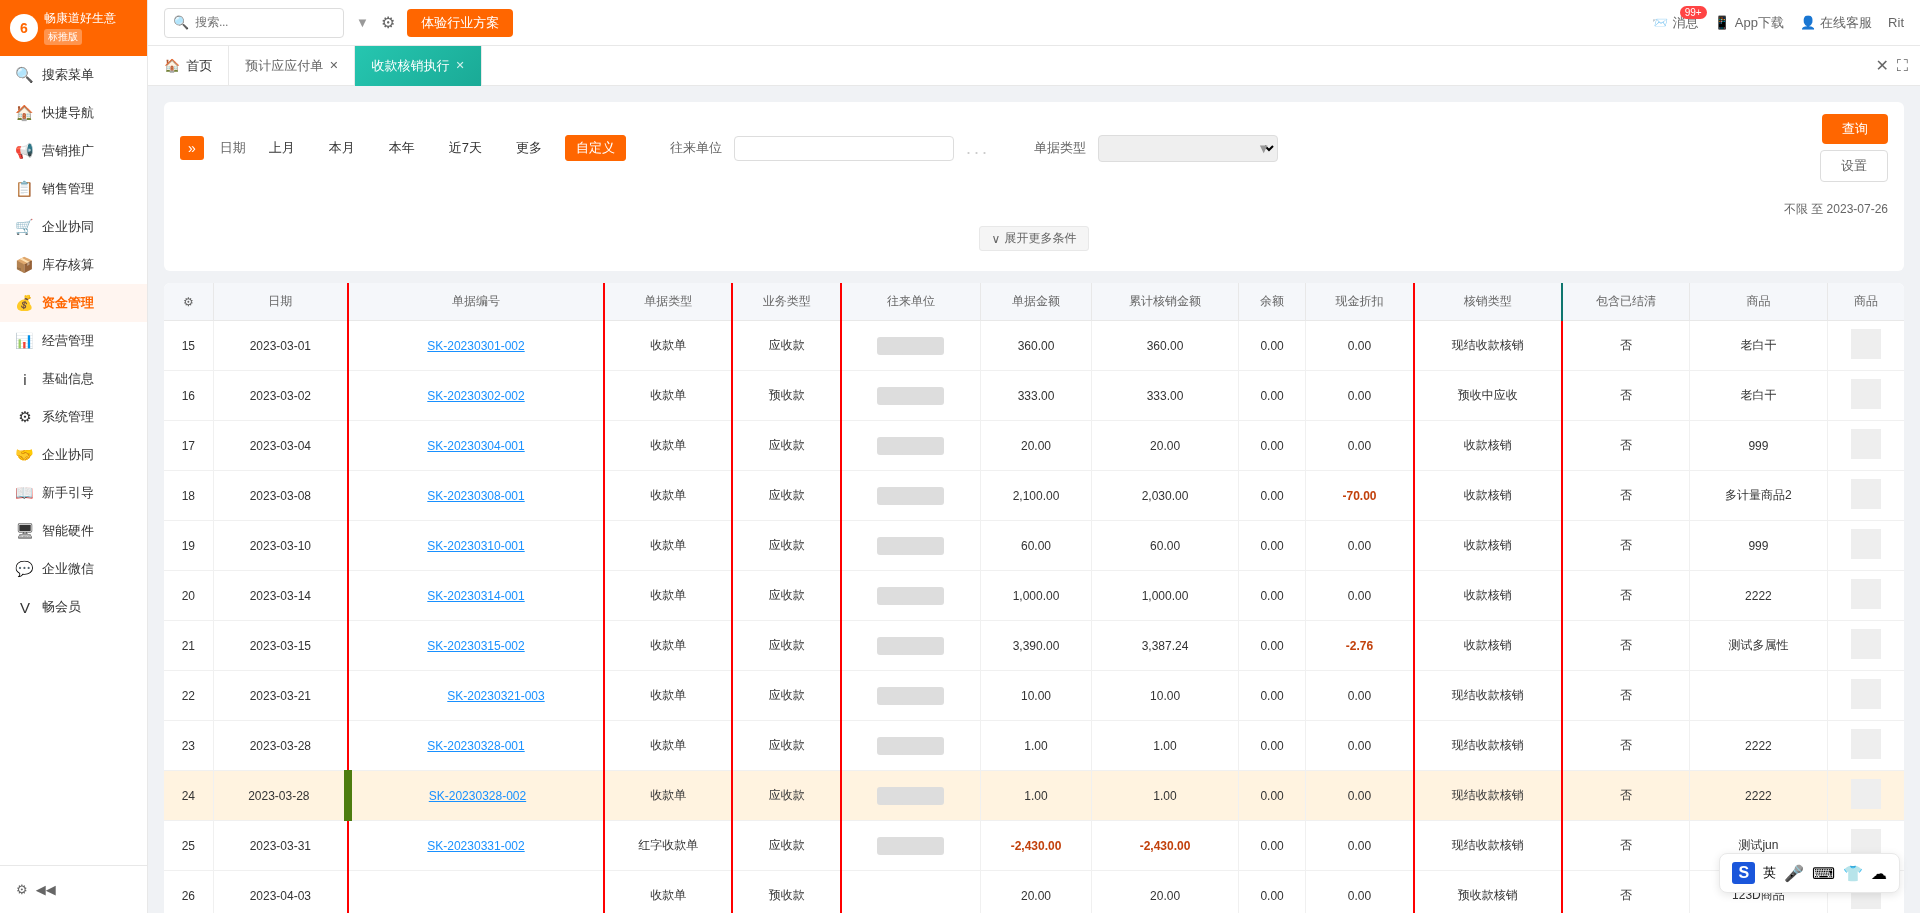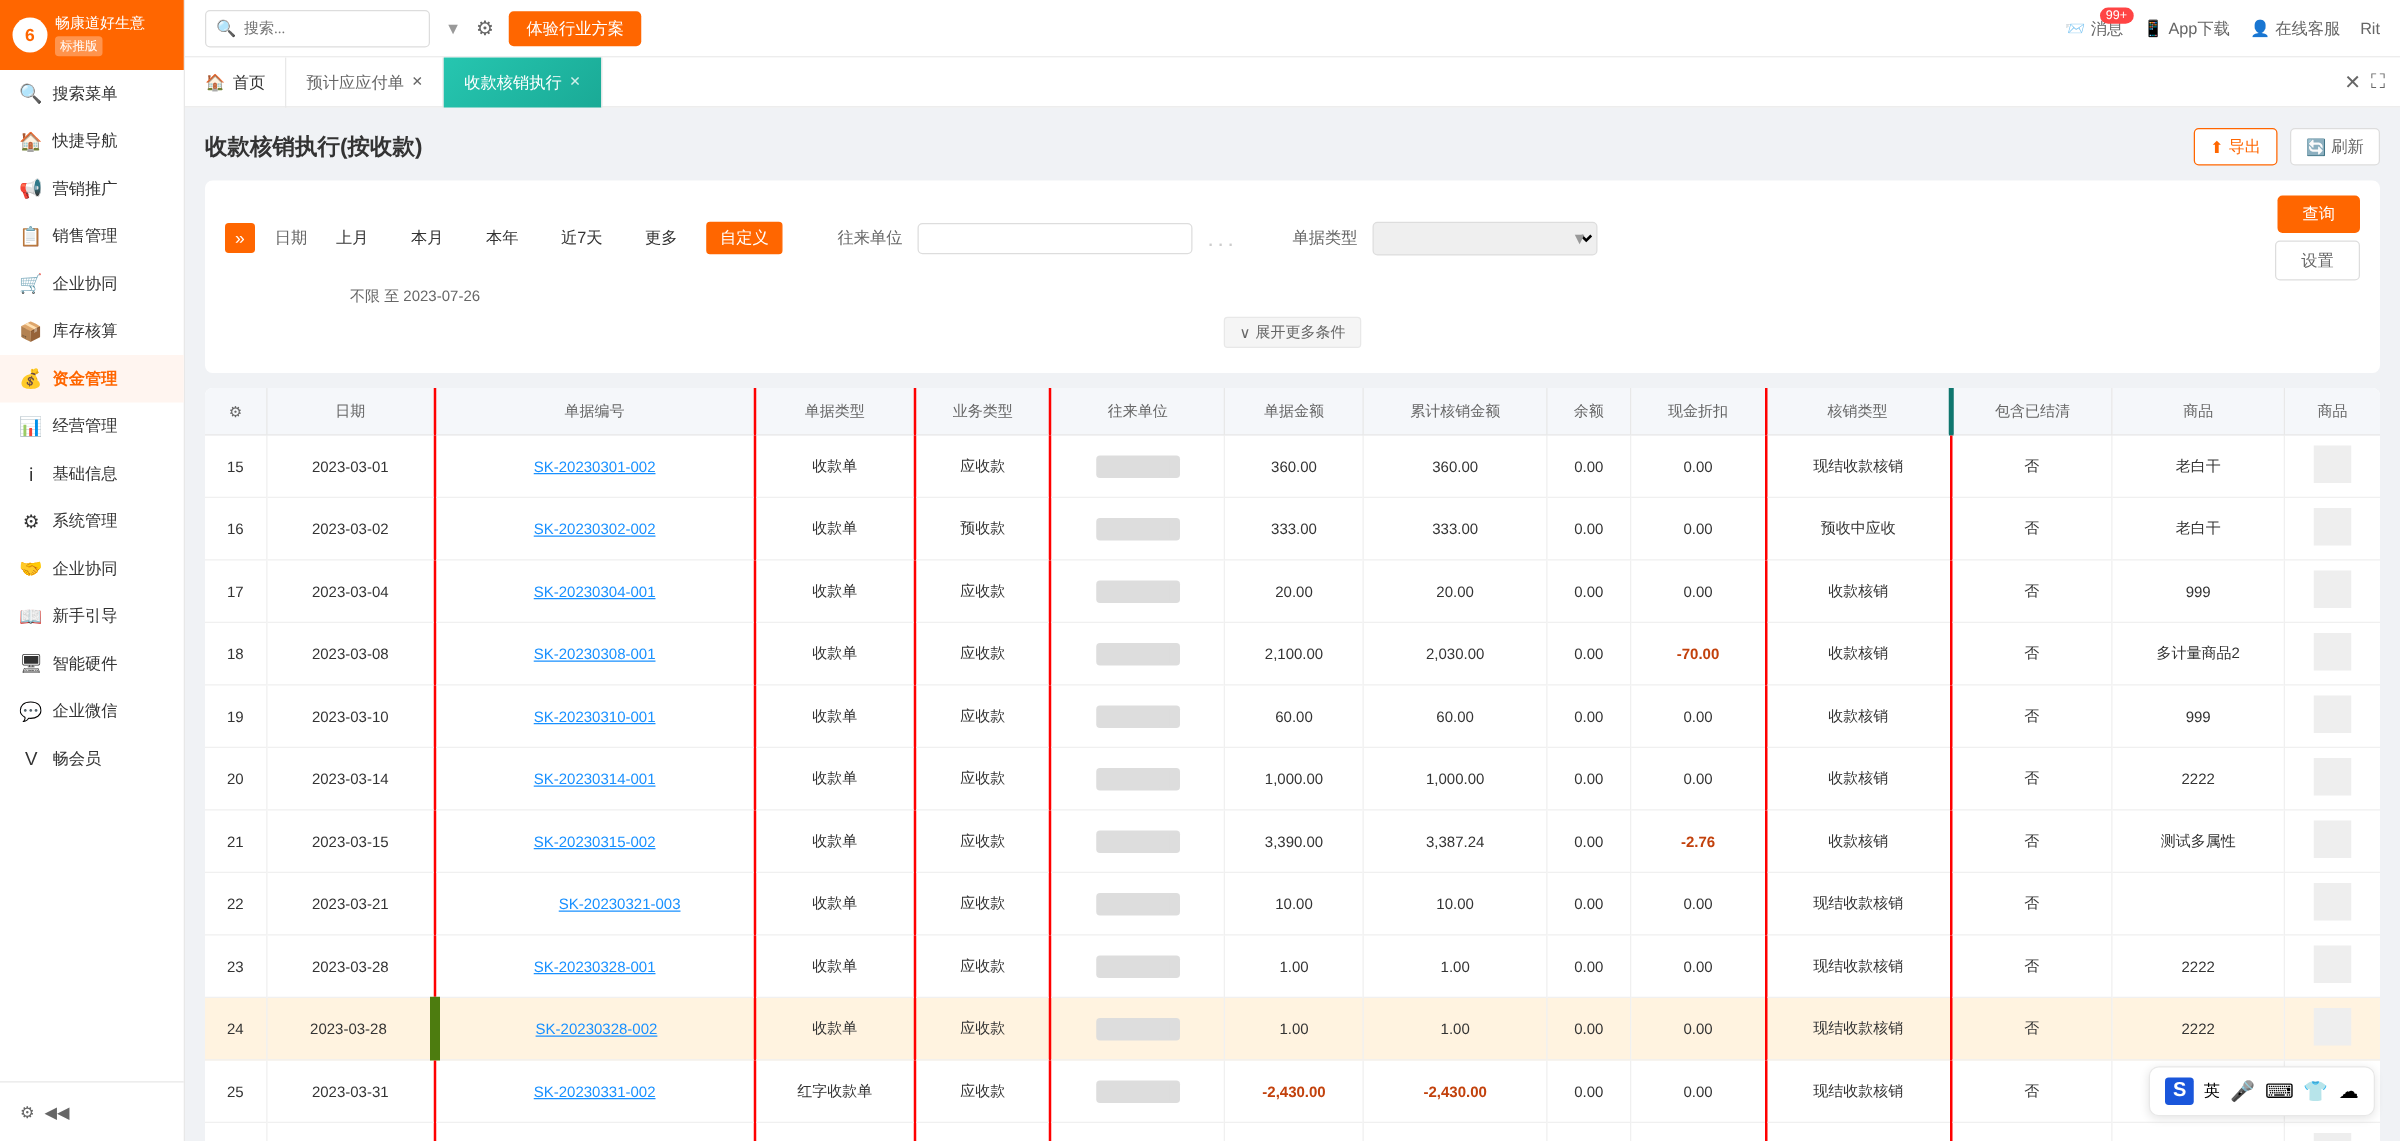--- a/index.html
+++ b/index.html
@@ -219,33 +219,20 @@
     <div class="tabbar-spacer"></div>
     <div class="tabbar-actions">
       <span class="tabbar-action-btn">✕</span>
       <span class="tabbar-action-btn">⛶</span>
     </div>
   </div>
 
   <div class="content">
     <div class="page">
 
-      <div class="page-header">
-        <h2 class="page-title">收款核销执行(按收款)</h2>
-        <div class="page-actions">
-          <button class="btn-export">
-            <span>⬆</span>
-            <span>导出</span>
-          </button>
-          <button class="btn-refresh">
-            <span>🔄</span>
-            <span>刷新</span>
-          </button>
-        </div>
-      </div>
 
       <div class="filter-area">
         <div class="filter-row">
 
           <div style="margin-right:4px;">
             <span style="background:#ff6600;color:#fff;border-radius:3px;padding:4px 8px;cursor:pointer;font-size:14px;">»</span>
           </div>
           <span class="filter-label">日期</span>
           <span class="filter-btn">上月</span>
           <span class="filter-btn">本月</span>
@@ -265,21 +252,21 @@
             <select class="filter-select"></select>
             <span style="position:absolute;right:8px;top:50%;transform:translateY(-50%);pointer-events:none;color:#999;">▼</span>
           </div>
 
           <div style="flex:1;"></div>
           <div class="filter-actions-col">
             <button class="btn-query">查询</button>
             <button class="btn-setting">设置</button>
           </div>
         </div>
-        <div style="margin-left:100px;margin-top:4px;">
+        <div style="margin-left:100px;margin-top:19px;text-align:right;">
           <span class="filter-date-range">不限 至 2023-07-26</span>
         </div>
 
         <div class="filter-expand">
           <span class="filter-expand-btn">
             <span>∨</span>
             <span>展开更多条件</span>
           </span>
         </div>
       </div>
@@ -292,21 +279,21 @@
                 <th>⚙</th>
                 <th>日期</th>
                 <th style="border-left:2px solid red;border-right:2px solid red;">单据编号</th>
                 <th>单据类型</th>
                 <th style="border-left:2px solid red;border-right:2px solid red;">业务类型</th>
                 <th>往来单位</th>
                 <th>单据金额</th>
                 <th>累计核销金额</th>
                 <th>余额</th>
                 <th>现金折扣</th>
-                <th style="border-left:2px solid red;border-right:4px solid #0f766e;">核销类型</th>
+                <th style="border-left:2px solid red;border-right:2px solid #0f766e;">核销类型</th>
                 <th>包含已结清</th>
                 <th>商品</th>
                 <th>商品</th>
               </tr>
             </thead>
             <tbody id="table-body">
             <tr>
       <td>15</td>
       <td>2023-03-01</td>
       <td style="border-left:2px solid red;border-right:2px solid red;"><a class="link">SK-20230301-002</a></td>

